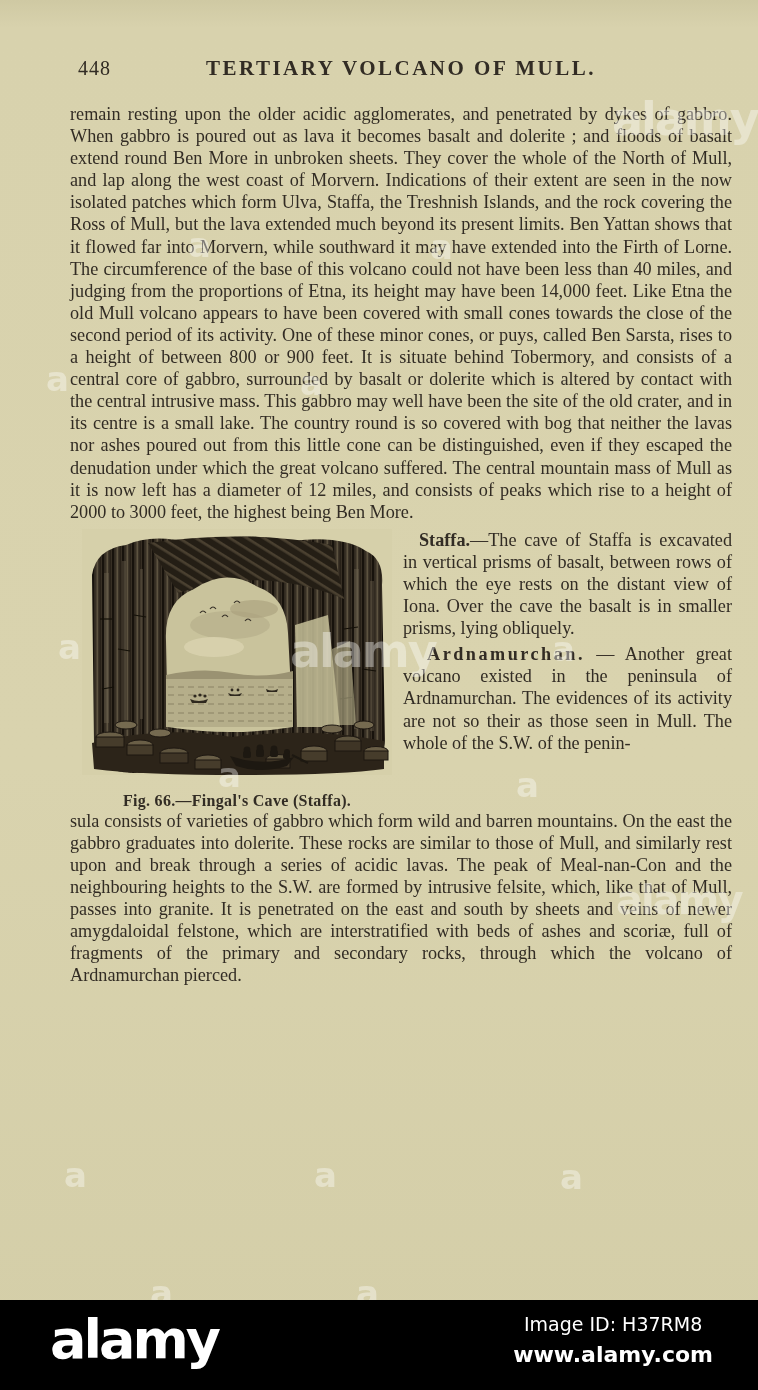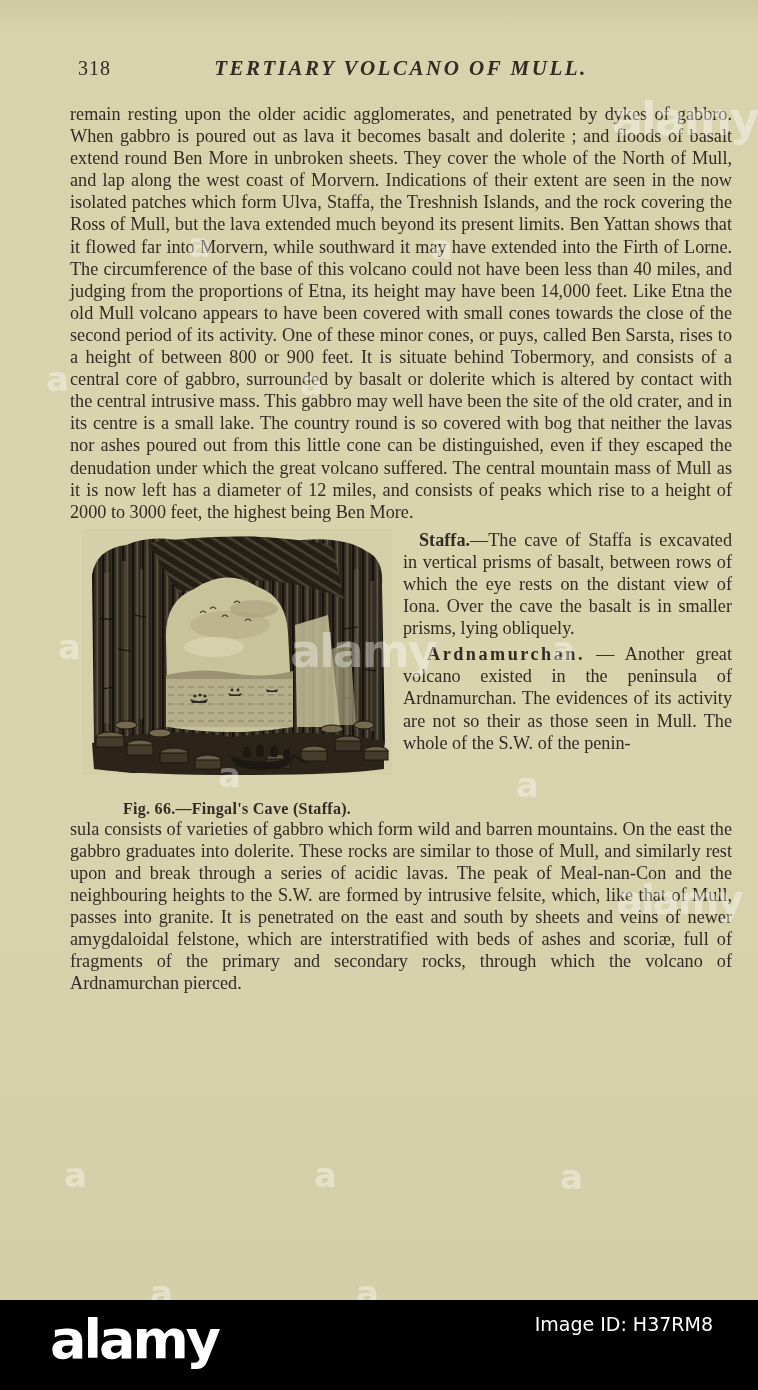--- a/index.html
+++ b/index.html
@@ -14,21 +14,21 @@
   .page { position: absolute; inset: 0; }
 
   
   .page-number {
     position: absolute; left: 78px; top: 57px;
     font-size: 20px; letter-spacing: 1px;
   }
   .page-title {
     position: absolute; left: 70px; top: 56px; width: 662px;
     text-align: center;
-    font-style: italic; font-weight: 600;
+    font-weight: 600;
     font-size: 21px; letter-spacing: 2.5px;
   }
 
   
   .content {
     position: absolute; left: 70px; top: 103px; width: 662px;
   }
   .content p {
     margin: 0;
     font-size: 18.2px;
@@ -36,21 +36,21 @@
     text-align: justify;
   }
   .figure-row { display: flex; margin-top: 6px; }
   .figure-block { width: 322px; flex: 0 0 322px; padding-left: 12px; box-sizing: border-box; }
   .figure-block svg { display: block; }
   .figure-caption {
     text-align: center;
     font-weight: 700;
     font-size: 16px;
     letter-spacing: 0.3px;
-    margin-top: 25px;
+    margin-top: 17px;
   }
   .right-col { flex: 1; padding-left: 11px; }
   .right-col p { text-align: justify; }
   .indent-sm { text-indent: 16px; }
   .indent-md { text-indent: 24px; }
   .indent-lg { text-indent: 30px; }
   .run-head { font-weight: 700; }
   .run-head.spaced { letter-spacing: 2.5px; }
   .after-figure { margin-top: 4px !important; }
 
@@ -86,21 +86,21 @@
     color: #fff;
   }
   .footer-image-id { font-size: 19px; font-weight: 400; }
   .footer-url { font-size: 22px; font-weight: 700; margin-top: 7px; }
 </style>
 </head>
 <body>
 
 <div class="page">
 
-  <div class="page-number">318</div>
+  <div class="page-number">448</div>
   <div class="page-title">TERTIARY VOLCANO OF MULL.</div>
 
   <div class="content">
 
     <p>remain resting upon the older acidic agglomerates, and penetrated by dykes of gabbro.  When gabbro is poured out as lava it becomes basalt and dolerite ; and floods of basalt extend round Ben More in unbroken sheets.  They cover the whole of the North of Mull, and lap along the west coast of Morvern.  Indications of their extent are seen in the now isolated patches which form Ulva, Staffa, the Treshnish Islands, and the rock covering the Ross of Mull, but the lava extended much beyond its present limits.  Ben Yattan shows that it flowed far into Morvern, while southward it may have extended into the Firth of Lorne.  The circumference of the base of this volcano could not have been less than 40 miles, and judging from the proportions of Etna, its height may have been 14,000 feet.  Like Etna the old Mull volcano appears to have been covered with small cones towards the close of the second period of its activity.  One of these minor cones, or puys, called Ben Sarsta, rises to a height of between 800 or 900 feet.  It is situate behind Tobermory, and consists of a central core of gabbro, surrounded by basalt or dolerite which is altered by contact with the central intrusive mass.  This gabbro may well have been the site of the old crater, and in its centre is a small lake.  The country round is so covered with bog that neither the lavas nor ashes poured out from this little cone can be distinguished, even if they escaped the denudation under which the great volcano suffered.  The central mountain mass of Mull as it is now left has a diameter of 12 miles, and consists of peaks which rise to a height of 2000 to 3000 feet, the highest being Ben More.</p>
 
     <div class="figure-row">
       <div class="figure-block">
         <svg width="310" height="246" viewBox="0 0 310 246">
           <defs>
@@ -241,16 +241,17 @@
   <span class="wm wm-tile" style="left:64px;  top:1158px;">a</span>
   <span class="wm wm-tile" style="left:314px; top:1158px;">a</span>
   <span class="wm wm-tile" style="left:560px; top:1160px;">a</span>
   <span class="wm wm-tile" style="left:150px; top:1276px;">a</span>
   <span class="wm wm-tile" style="left:356px; top:1276px;">a</span>
 
   <div class="footer-bar">
     <div class="footer-brand">alamy</div>
     <div class="footer-right">
       <div class="footer-image-id">Image ID: H37RM8</div>
+      <div class="footer-url">www.alamy.com</div>
     </div>
   </div>
 
 </div>
 
 </body></html>

